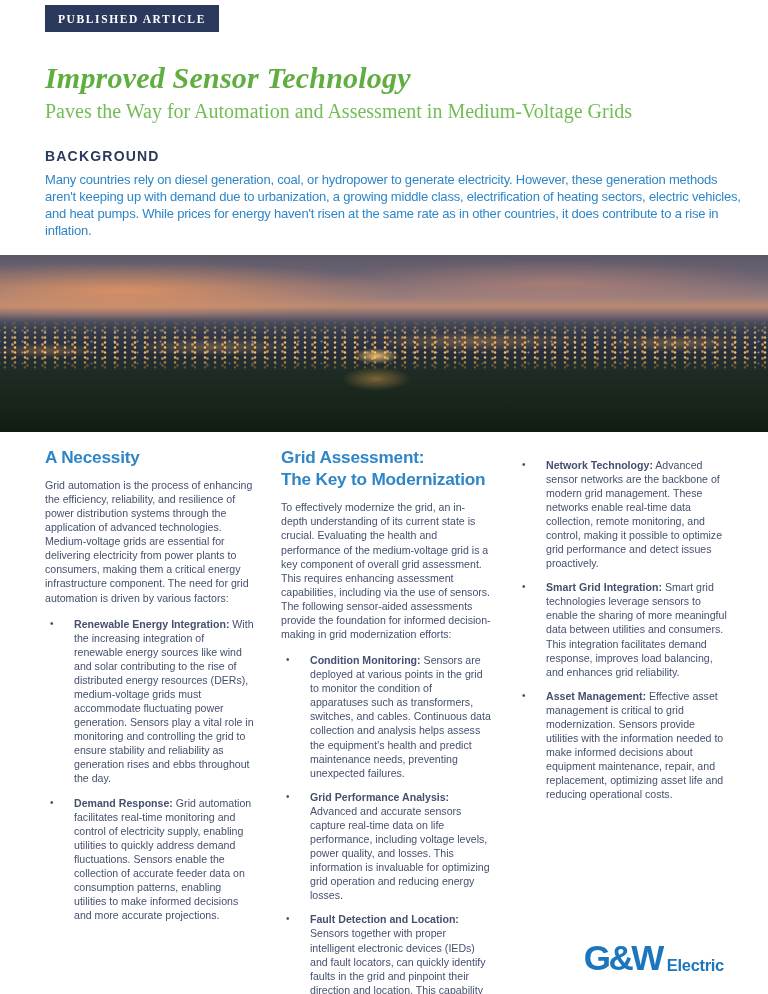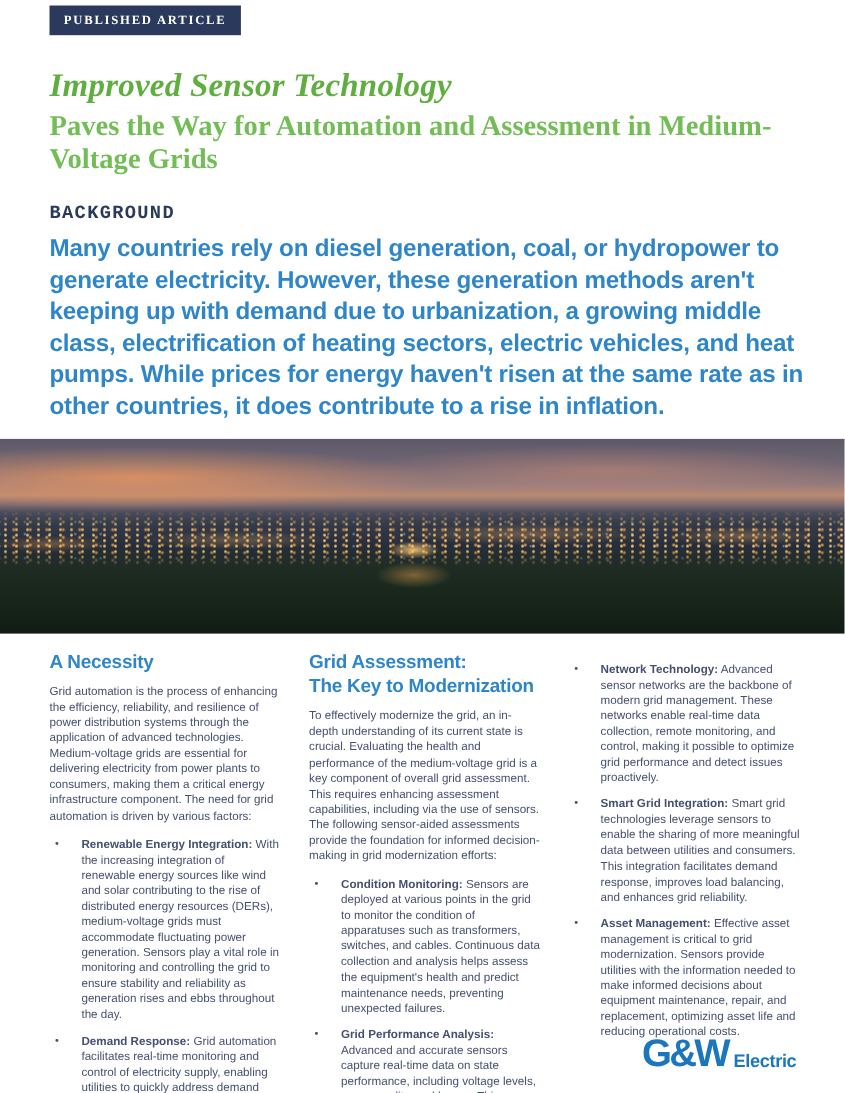--- a/index.html
+++ b/index.html
@@ -8,26 +8,26 @@
   }
   *{margin:0;padding:0;box-sizing:border-box;}
   html,body{background:#ffffff;}
   .page{position:relative;width:768px;height:994px;background:#fff;overflow:hidden;
         font-family:"Liberation Sans",sans-serif;}
   .badge{display:inline-block;margin:5px 0 0 45px;background:var(--navy);color:#fff;
          font-family:"Liberation Serif",serif;font-weight:bold;font-size:11.5px;
          letter-spacing:1.6px;padding:8px 13px 7px;}
   .title{margin:29px 45px 0;font-family:"Liberation Serif",serif;font-weight:bold;
          font-size:30px;color:var(--green-title);letter-spacing:0.2px;font-style:italic;}
-  .subtitle{margin:5px 45px 0;font-family:"Liberation Serif",serif;font-weight:bold;
-         font-size:26px;color:var(--green-sub);}
-  .bg-label{margin:25px 45px 0;font-family:Liberation Mono, monospace;font-weight:bold;
-         font-size:17px;color:var(--navy);letter-spacing:1.2px;}
-  .intro{margin:8px 25px 0 45px;color:var(--blue-accent);font-weight:bold;
-         font-size:22px;line-height:1.3;letter-spacing:-0.2px;}
+  .subtitle{margin:5px 45px 0;font-family:"Liberation Serif",serif;font-weight:normal;
+         font-size:20px;color:var(--green-sub);}
+  .bg-label{margin:25px 45px 0;font-family:Liberation Sans, sans-serif;font-weight:bold;
+         font-size:14px;color:var(--navy);letter-spacing:1.2px;}
+  .intro{margin:8px 25px 0 45px;color:var(--blue-accent);font-weight:normal;
+         font-size:13px;line-height:1.3;letter-spacing:-0.2px;}
   
   .hero{position:relative;margin-top:15px;width:768px;height:177px;overflow:hidden;
     background:
       radial-gradient(ellipse 58% 26% at 16% 20%, rgba(242,152,92,0.75), rgba(242,152,92,0) 62%),
       radial-gradient(ellipse 46% 20% at 72% 16%, rgba(208,140,116,0.5), rgba(208,140,116,0) 65%),
       linear-gradient(180deg,#5d5968 0%,#6f6573 13%,#937a7c 23%,#b98a72 29%,#7d6a70 34%,
         #474a59 38%,#343a49 44%,#2c3342 50%,#272e3b 55%,#232d30 60%,#1f2c24 66%,
         #1a281e 76%,#152319 88%,#101c13 100%);}
   .hero-lights{position:absolute;inset:0;
     background-image:
@@ -96,21 +96,21 @@
     </div>
 
     <div class="col">
       <h3>
         <div>Grid Assessment:</div>
         <div>The Key to Modernization</div>
       </h3>
       <p>To effectively modernize the grid, an in-depth understanding of its current state is crucial. Evaluating the health and performance of the medium-voltage grid is a key component of overall grid assessment. This requires enhancing assessment capabilities, including via the use of sensors. The following sensor-aided assessments provide the foundation for informed decision-making in grid modernization efforts:</p>
       <ul>
         <li><b>Condition Monitoring:</b> <span>Sensors are deployed at various points in the grid to monitor the condition of apparatuses such as transformers, switches, and cables. Continuous data collection and analysis helps assess the equipment's health and predict maintenance needs, preventing unexpected failures.</span></li>
-        <li><b>Grid Performance Analysis:</b> <span>Advanced and accurate sensors capture real-time data on state performance, including voltage levels, power quality, and losses. This information is invaluable for optimizing grid operation and reducing energy losses.</span></li>
+        <li><b>Grid Performance Analysis:</b> <span>Advanced and accurate sensors capture real-time data on life performance, including voltage levels, power quality, and losses. This information is invaluable for optimizing grid operation and reducing energy losses.</span></li>
         <li><b>Fault Detection and Location:</b> <span>Sensors together with proper intelligent electronic devices (IEDs) and fault locators, can quickly identify faults in the grid and pinpoint their direction and location. This capability reduces the time needed for repairs and minimizes service interruptions.</span></li>
       </ul>
     </div>
 
     <div class="col">
       <ul>
         <li><b>Network Technology:</b> <span>Advanced sensor networks are the backbone of modern grid management. These networks enable real-time data collection, remote monitoring, and control, making it possible to optimize grid performance and detect issues proactively.</span></li>
         <li><b>Smart Grid Integration:</b> <span>Smart grid technologies leverage sensors to enable the sharing of more meaningful data between utilities and consumers. This integration facilitates demand response, improves load balancing, and enhances grid reliability.</span></li>
         <li><b>Asset Management:</b> <span>Effective asset management is critical to grid modernization. Sensors provide utilities with the information needed to make informed decisions about equipment maintenance, repair, and replacement, optimizing asset life and reducing operational costs.</span></li>
       </ul>

